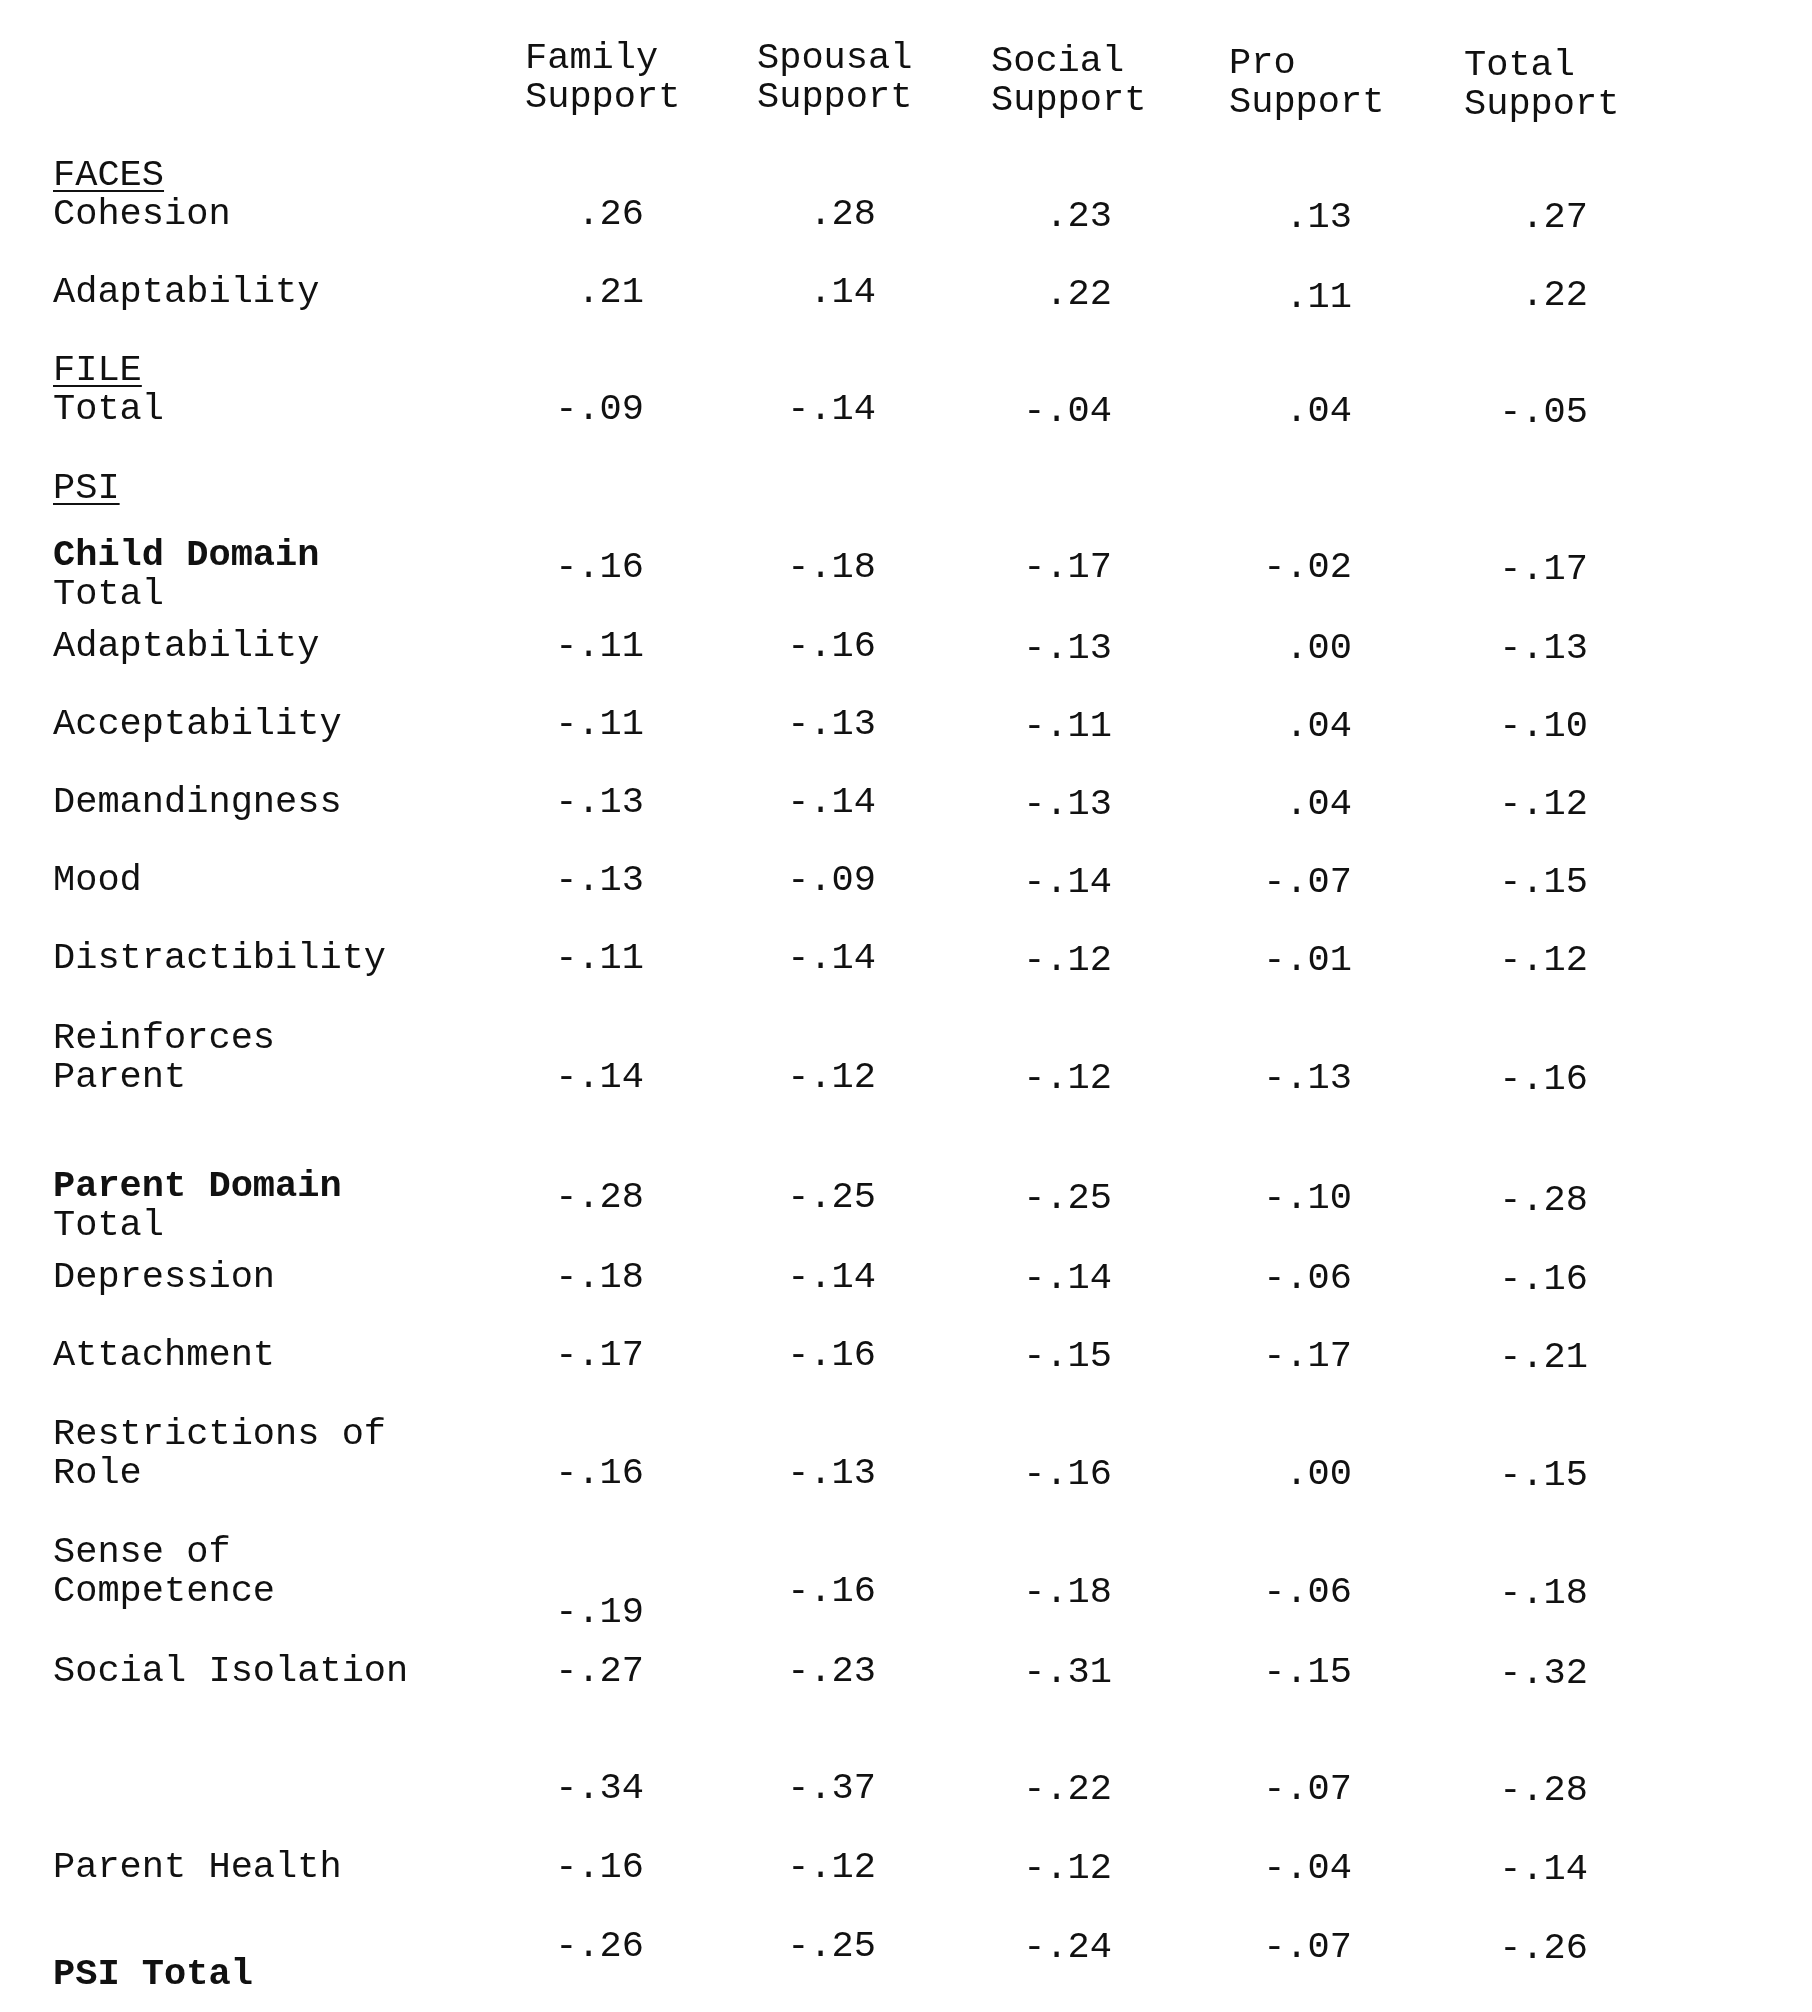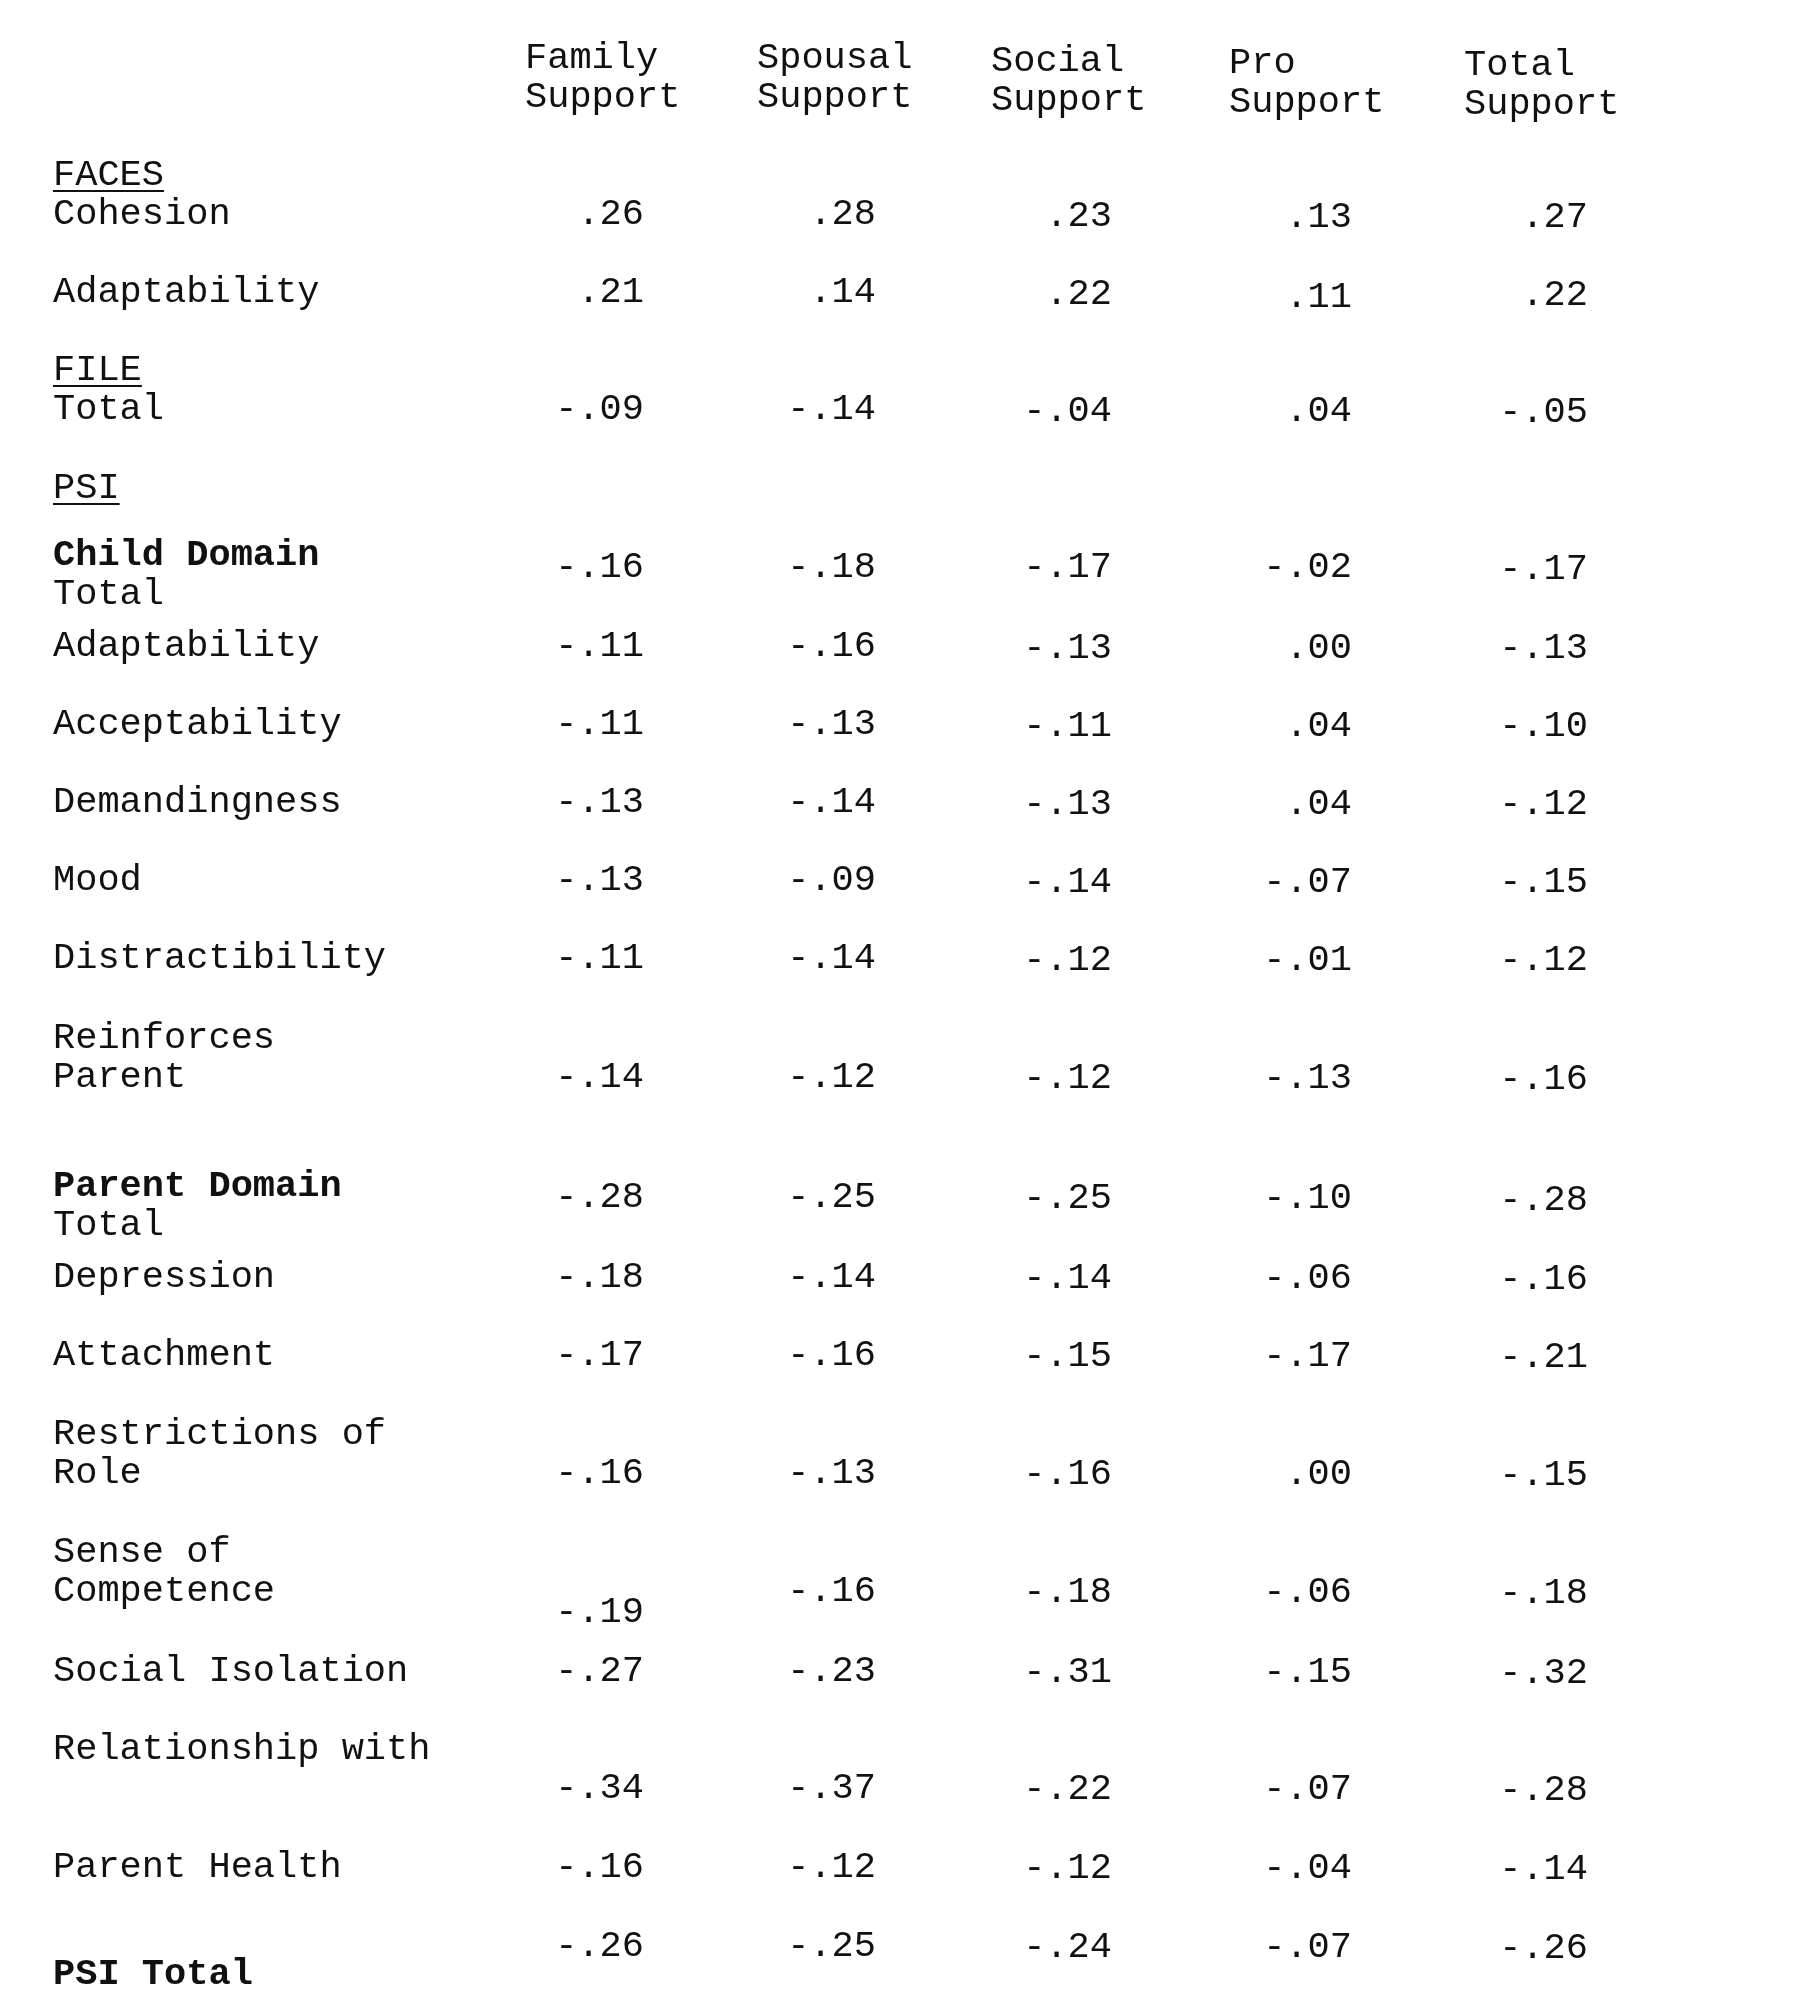--- a/index.html
+++ b/index.html
@@ -268,21 +268,20 @@
     </div>
     <span class="cell c0">-.27</span>
     <span class="cell c1">-.23</span>
     <span class="cell c2" style="top:0.8px;">-.31</span>
     <span class="cell c3" style="top:0.8px;">-.15</span>
     <span class="cell c4" style="top:1.6px;">-.32</span>
   </div>
 
   <div class="row" style="top:1730px;">
     <div class="label">
-      <span>Relationship with</span>
     </div>
     <span class="cell c0" style="top:39px;">-.34</span>
     <span class="cell c1" style="top:39px;">-.37</span>
     <span class="cell c2" style="top:40px;">-.22</span>
     <span class="cell c3" style="top:40px;">-.07</span>
     <span class="cell c4" style="top:41px;">-.28</span>
   </div>
 
   <div class="row" style="top:1848px;">
     <div class="label">

